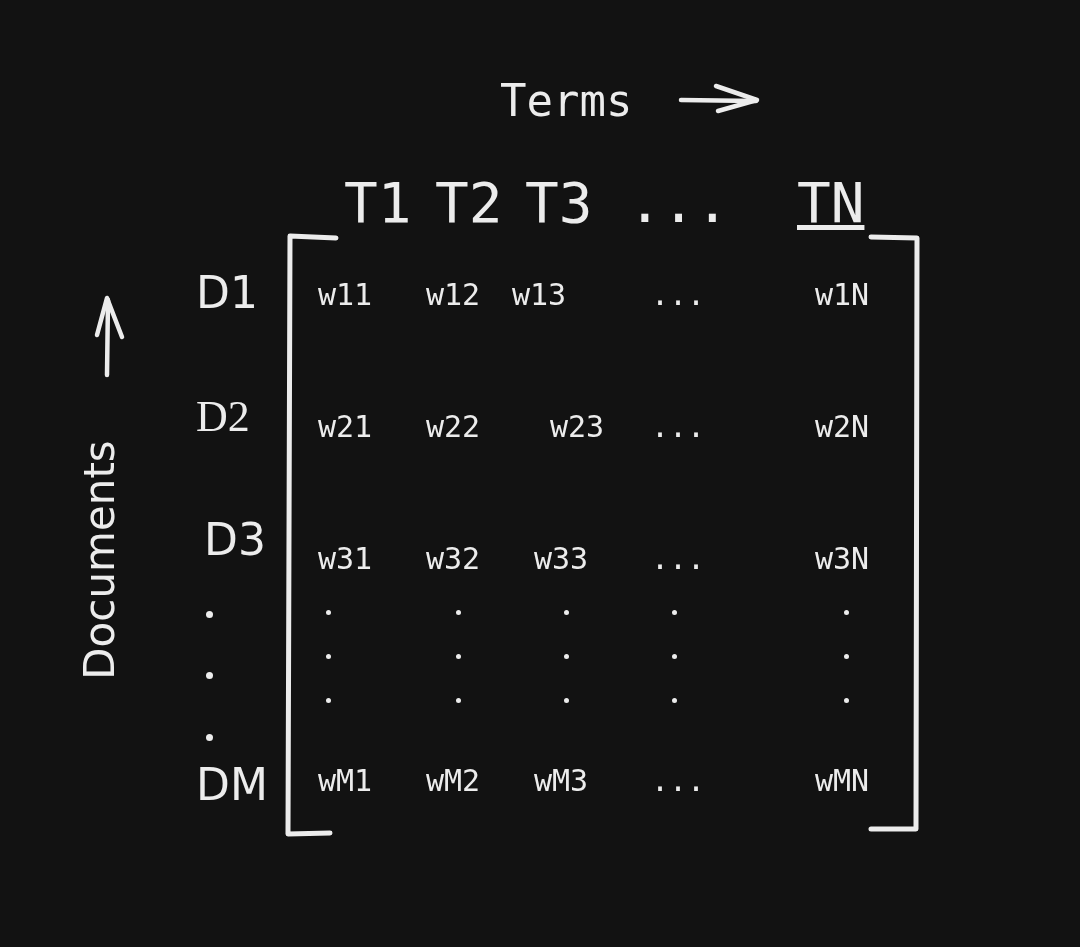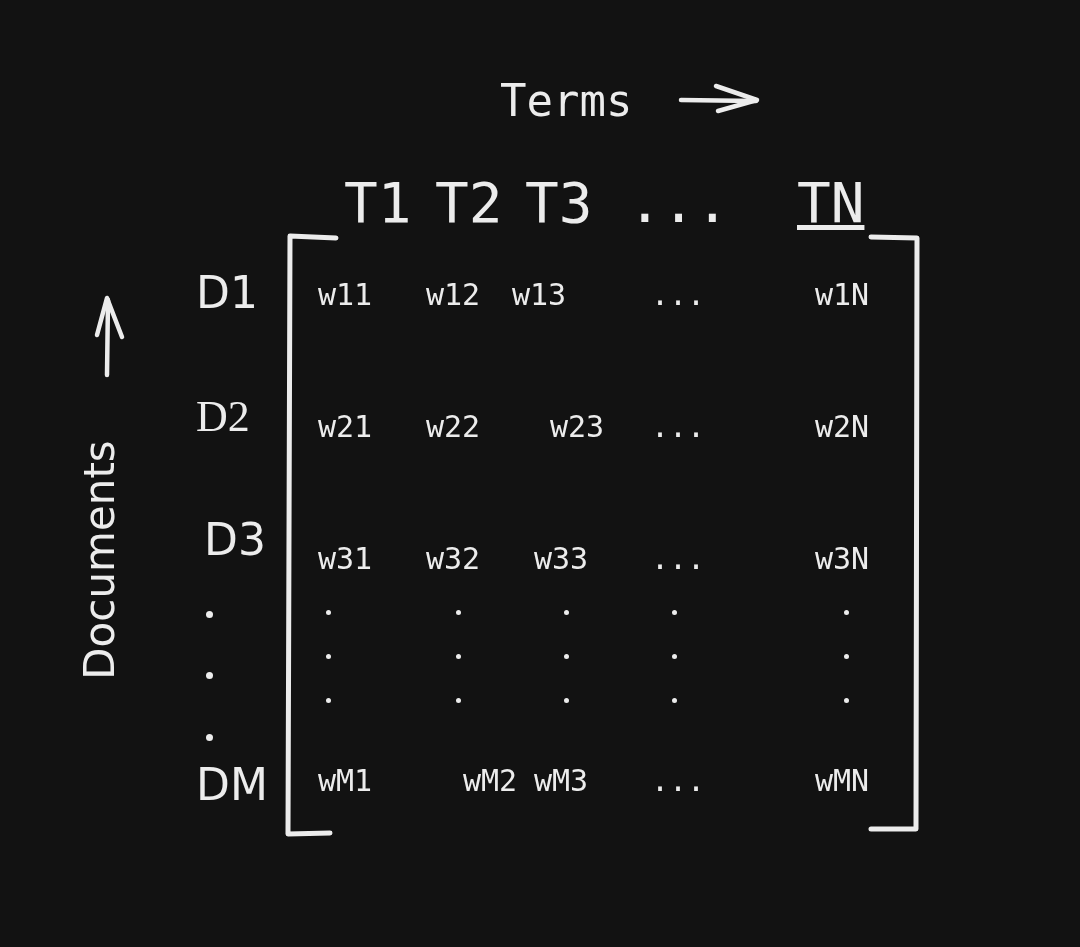--- a/index.html
+++ b/index.html
@@ -103,21 +103,21 @@
 
   <div class="vdot" style="left:672px; top:610px;"></div>
   <div class="vdot" style="left:672px; top:654px;"></div>
   <div class="vdot" style="left:672px; top:698px;"></div>
 
   <div class="vdot" style="left:844px; top:610px;"></div>
   <div class="vdot" style="left:844px; top:654px;"></div>
   <div class="vdot" style="left:844px; top:698px;"></div>
 
   <div class="abs cell" style="left:318px; top:763px;">wM1</div>
-  <div class="abs cell" style="left:426px; top:763px;margin-left:37px;">wM2</div>
+  <div class="abs cell" style="left:426px; top:763px;">wM2</div>
   <div class="abs cell" style="left:534px; top:763px;">wM3</div>
   <div class="abs cell" style="left:651px; top:763px;">...</div>
   <div class="abs cell" style="left:815px; top:763px;text-align:center;">wMN</div>
 
   <svg class="overlay" width="1080" height="947" viewBox="0 0 1080 947">
 
     <g stroke="#ececec" stroke-width="4.5" stroke-linecap="round" stroke-linejoin="round" fill="none">
       <path d="M681 100 L756 101"></path>
       <path d="M716 86 L757 100 L718 111"></path>
     </g>

